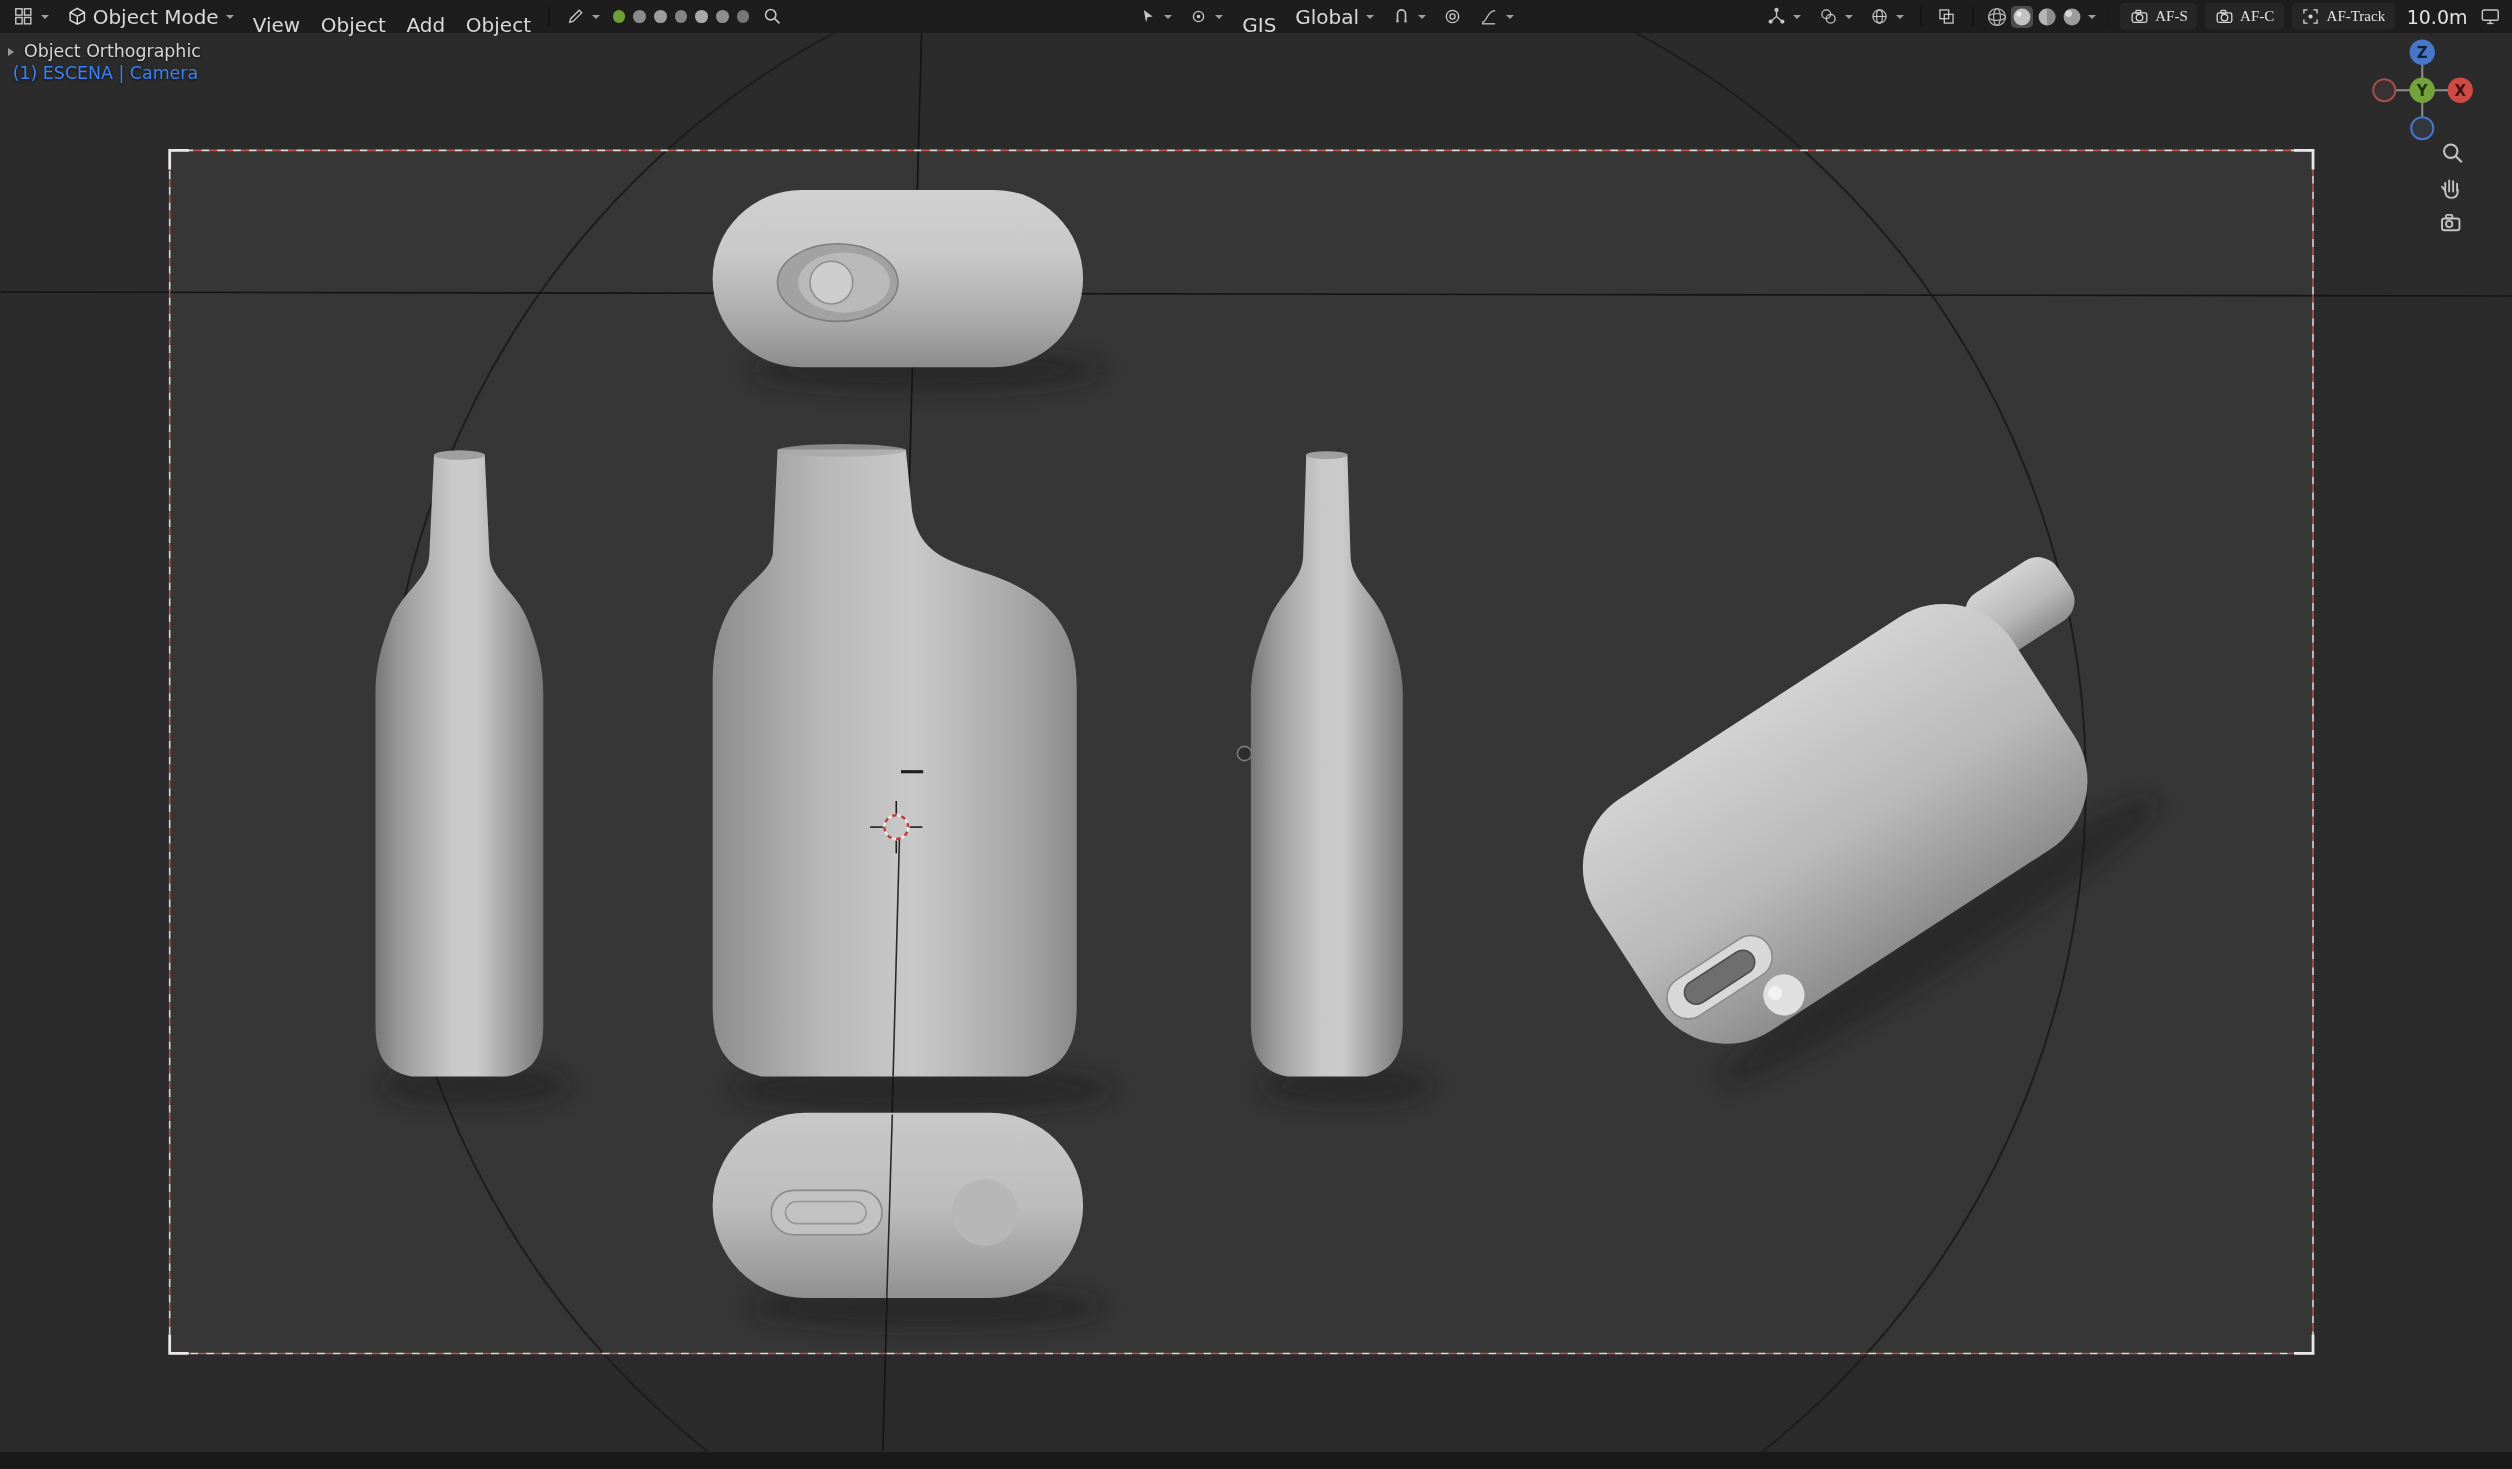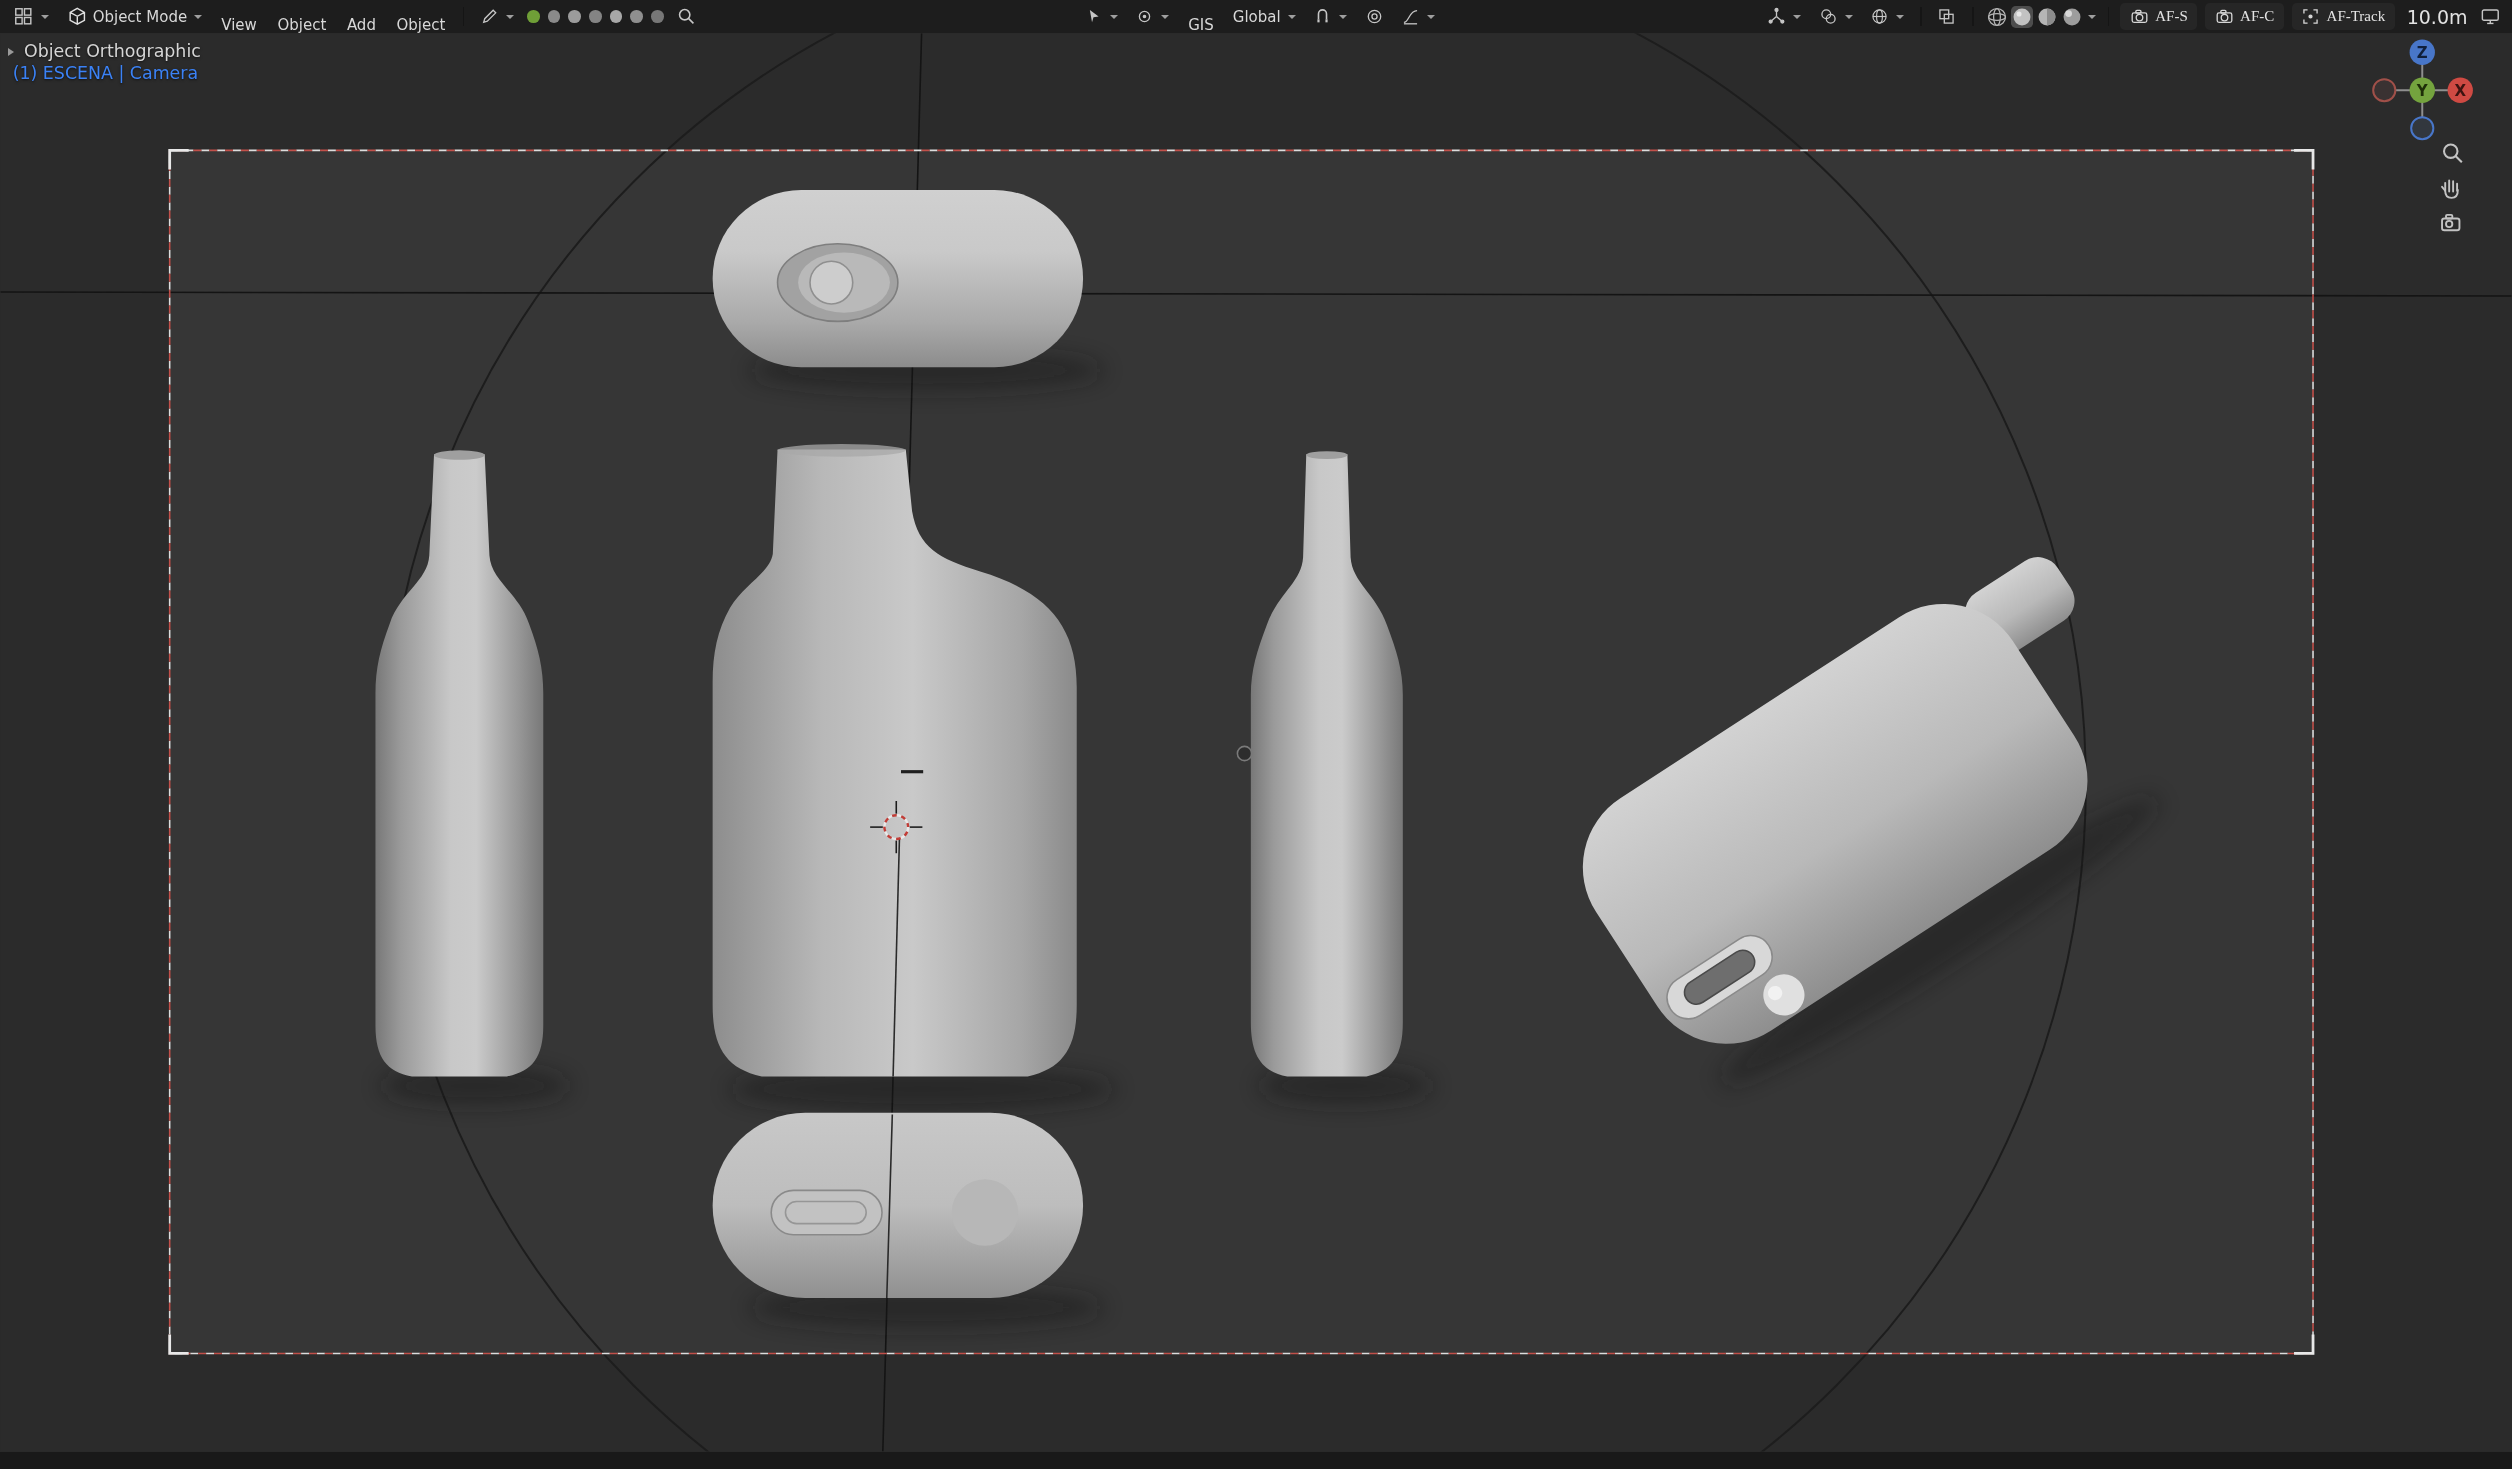--- a/index.html
+++ b/index.html
@@ -3,23 +3,23 @@
 <meta charset="utf-8">
 <style>
   html,body{margin:0;padding:0;background:#2b2b2b;}
   body{width:2512px;height:1469px;position:relative;overflow:hidden;
        font-family:"DejaVu Sans",sans-serif;color:#dcdcdc;}
 
   
   .menubar{position:absolute;top:0;left:0;width:2512px;height:33px;background:#1d1d1d;z-index:20;}
   .mgroup{position:absolute;top:0;height:33px;display:flex;align-items:center;}
   .mg-left{left:4.8px;}
-  .mg-center{left:1075px;text-align:right;}
+  .mg-center{left:1129px;text-align:right;}
   .mg-right{right:6.3px;}
-  .mitem{height:33px;display:flex;align-items:center;gap:5.5px;padding:0 8.7px;font-size:15px;color:#d8d8d8;white-space:nowrap;}
+  .mitem{height:33px;display:flex;align-items:center;gap:5.5px;padding:0 8.7px;font-size:20px;color:#d8d8d8;white-space:nowrap;}
   .mitem.menu{padding:0 10.3px;margin-top:16px;}
   .chev{width:0;height:0;border-left:4px solid transparent;border-right:4px solid transparent;border-top:4.8px solid #9f9f9f;margin-left:1.6px;}
   .sep{width:1.6px;height:19px;background:#151515;margin:0 7.1px;}
   .ic{display:flex;align-items:center;justify-content:center;}
   .ic svg{display:block;}
   .dot{width:12.7px;height:12.7px;border-radius:50%;margin:0 4px;}
   .afbtn{display:flex;align-items:center;gap:6.3px;background:#262626;border-radius:4.8px;padding:4px 9.5px;margin:0 4px;font-size:15px;color:#e3e3e3;font-family:Liberation Serif, serif;}
   .dist{font-size:19px;color:#e3e3e3;padding:0 8px;}
   .pill{background:#4d4d4d;border-radius:4.8px;}
 

